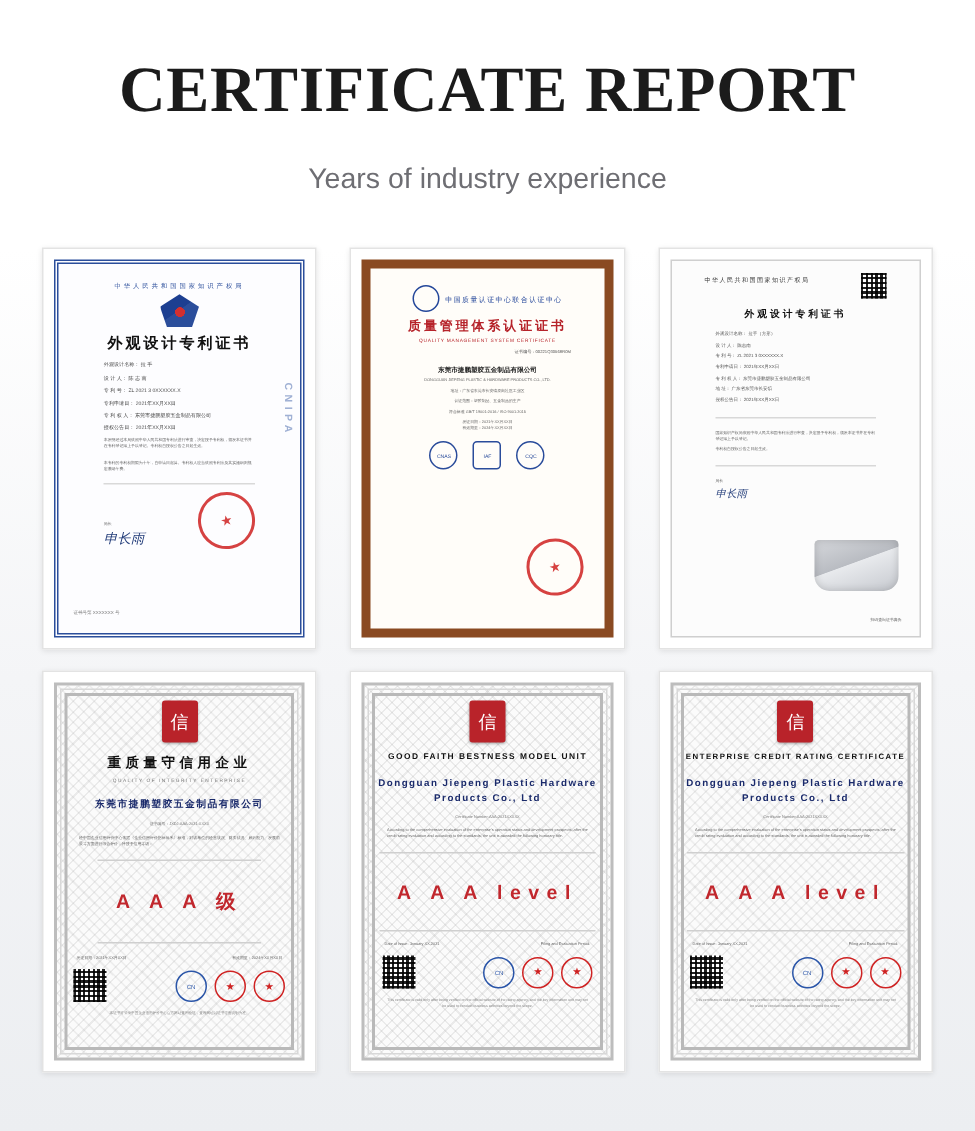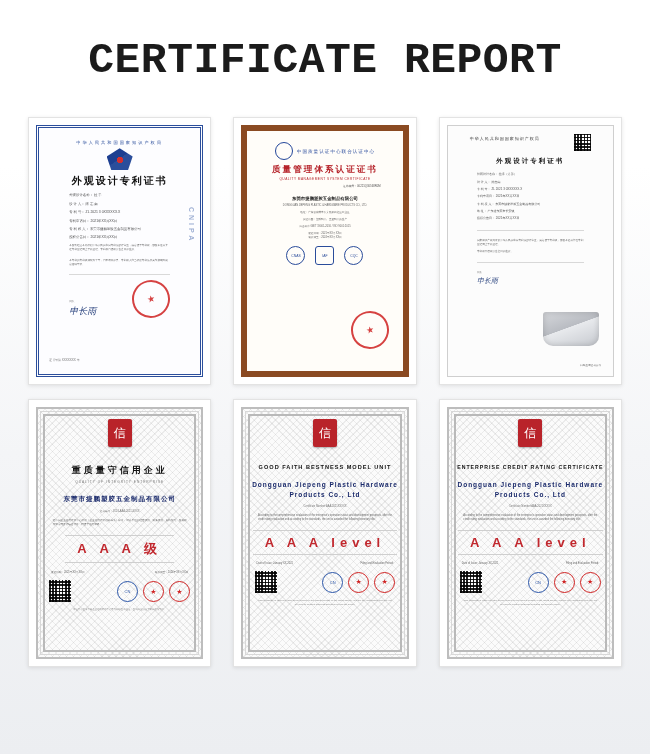--- a/index.html
+++ b/index.html
@@ -18,21 +18,21 @@
     padding-top:38px;
     text-align:center;
   }
   .title{
     font-size:43px;
     font-weight:bold;
     letter-spacing:0.5px;
     color:#1b1b1b;
     line-height:1.05;
     margin:0;
-    font-family:Liberation Mono, monospace;
+    font-family:Liberation Serif, serif;
   }
   .subtitle{
     margin:26px 0 0 0;
     font-size:19px;
     color:#6e6e73;
     font-weight:400;
   }
   .grid{
     margin-top:34px;
     padding:0 28px;
@@ -154,28 +154,28 @@
     border:2px solid #b9b9b9;
     outline:1px solid #d8d8d8;outline-offset:2px;
   }
   .c-aaa{position:relative;z-index:2;display:flex;flex-direction:column;align-items:center;padding-top:10px;}
   .seal-top{
     width:24px;height:28px;background:#b9232a;color:#fff;
     display:flex;align-items:center;justify-content:center;
     font-size:12px;border-radius:2px;
     box-shadow:0 1px 2px rgba(0,0,0,.3);
   }
-  .aaa-cn{font-size:9px;font-weight:bold;color:#111;letter-spacing:3px;margin-top:17px;}
+  .aaa-cn{font-size:9px;font-weight:bold;color:#111;letter-spacing:3px;margin-top:7px;}
   .aaa-en{font-size:3.2px;color:#7a7a7a;letter-spacing:1px;margin-top:3px;}
   .aaa-org{font-size:6.5px;color:#1a2a6b;font-weight:bold;letter-spacing:1px;margin-top:10px;text-align:center;line-height:1.5;}
   .aaa-meta{font-size:2.6px;color:#777;margin-top:5px;}
   .aaa-para{width:82%;margin-top:6px;text-align:justify;}
   .aaa-grade{
     margin-top:8px;font-size:13px;font-weight:bold;color:#c1272d;letter-spacing:5px;
-    border-top:1px solid #cfcfcf;border-bottom:1px solid #cfcfcf;padding:4px 12px;
+    border-top:1px solid #cfcfcf;border-bottom:1px solid #cfcfcf;padding:18px 12px;
   }
   .aaa-foot{width:84%;display:flex;justify-content:space-between;font-size:2.6px;color:#666;margin-top:7px;}
   .aaa-bottom{width:86%;display:flex;justify-content:space-between;align-items:flex-end;margin-top:6px;}
   .badge-row{display:flex;gap:5px;align-items:center;}
   .rd-stamp{
     width:19px;height:19px;border-radius:50%;border:1.4px solid #cf2222;
     display:flex;align-items:center;justify-content:center;color:#cf2222;font-size:7px;
   }
   .bl-stamp{
     width:19px;height:19px;border-radius:50%;border:1.4px solid #2a55a8;
@@ -183,20 +183,21 @@
   }
   .aaa-note{width:82%;font-size:2.4px;color:#888;margin-top:6px;text-align:center;line-height:1.5;}
 </style>
 </head>
 <body>
 
 <div class="page">
 
   <div class="header">
     <h1 class="title">CERTIFICATE REPORT</h1>
+    <p class="subtitle">Years of industry experience</p>
   </div>
 
   <div class="grid">
 
     <div class="cert">
       <div class="cert-inner frame-blue">
         <div class="cert-body">
           <div class="c1-top">中华人民共和国国家知识产权局</div>
           <div class="c1-emblem"></div>
           <div class="c1-title">外观设计专利证书</div>

